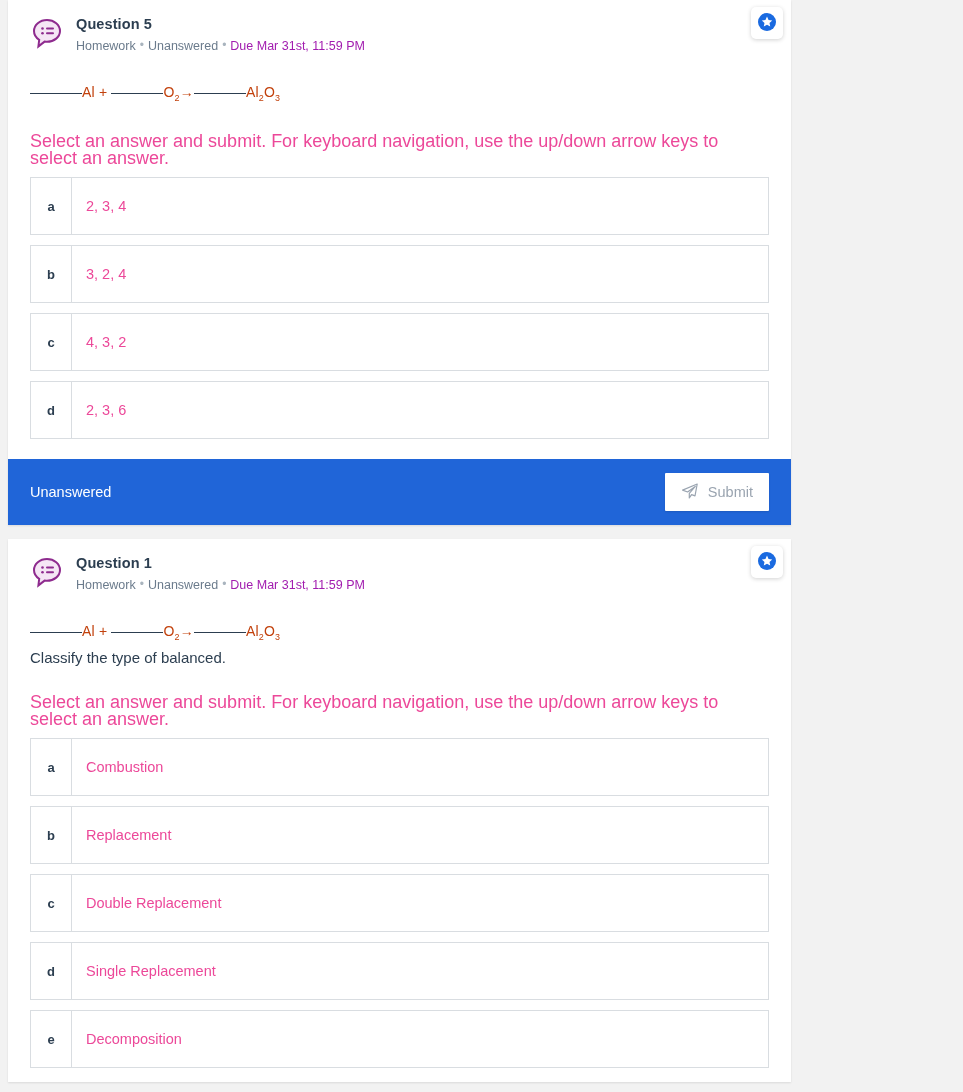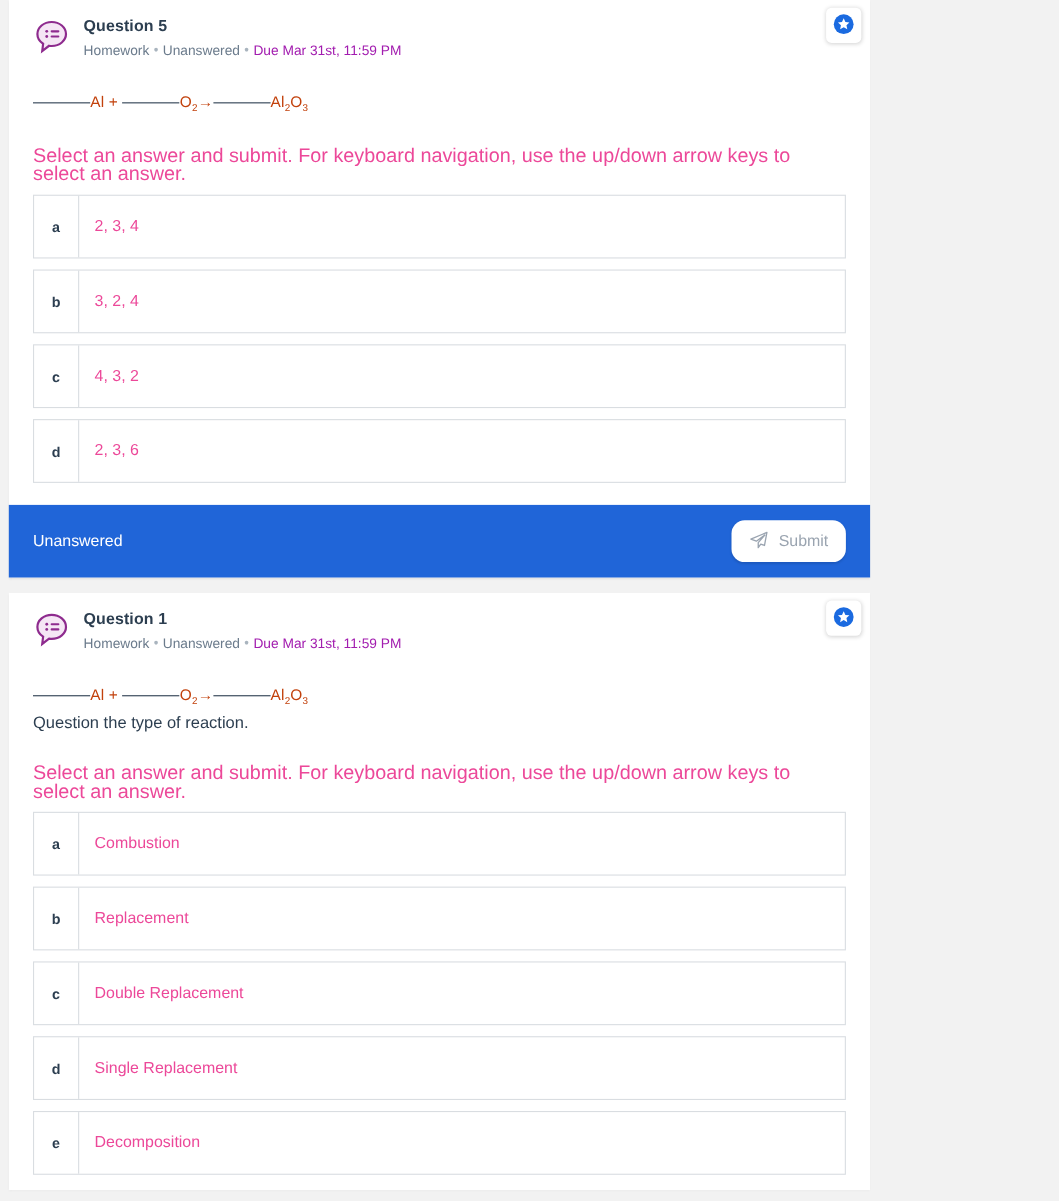--- a/index.html
+++ b/index.html
@@ -168,21 +168,21 @@
     margin-top: 6px;
     box-sizing: border-box;
   }
   .submit-status {
     color: #ffffff;
     font-size: 14.5px;
   }
   .submit-btn {
     background: #ffffff;
     border: none;
-    border-radius: 12px;
+    border-radius: 1px;
     height: 38px;
     min-width: 104px;
     display: flex;
     align-items: center;
     justify-content: center;
     gap: 9px;
     padding: 0 16px;
     cursor: default;
     box-shadow: 0 1px 2px rgba(0,0,0,0.12);
   }
@@ -289,21 +289,21 @@
         <span>
           <svg width="20" height="20" viewBox="0 0 20 20">
             <circle cx="10" cy="10" r="9" fill="#1a6ae0"></circle>
             <path d="M10 4.6 L11.55 8.0 L15.2 8.4 L12.5 10.9 L13.25 14.6 L10 12.7 L6.75 14.6 L7.5 10.9 L4.8 8.4 L8.45 8.0 Z" fill="#ffffff"></path>
           </svg>
         </span>
       </div>
 
       <div class="qequation"><span class="blank"></span>Al&nbsp;+&nbsp;<span class="blank"></span>O<sub>2</sub>→<span class="blank"></span>Al<sub>2</sub>O<sub>3</sub></div>
 
-      <div class="qprompt">Question the type of reaction.</div>
+      <div class="qprompt">Classify the type of balanced.</div>
 
       <div class="qhelp">Select an answer and submit. For keyboard navigation, use the up/down arrow keys to select an answer.</div>
 
       <div class="options">
         <div class="option-row">
           <div class="option-letter">a</div>
           <div class="option-text">Combustion</div>
         </div>
         <div class="option-row">
           <div class="option-letter">b</div>

